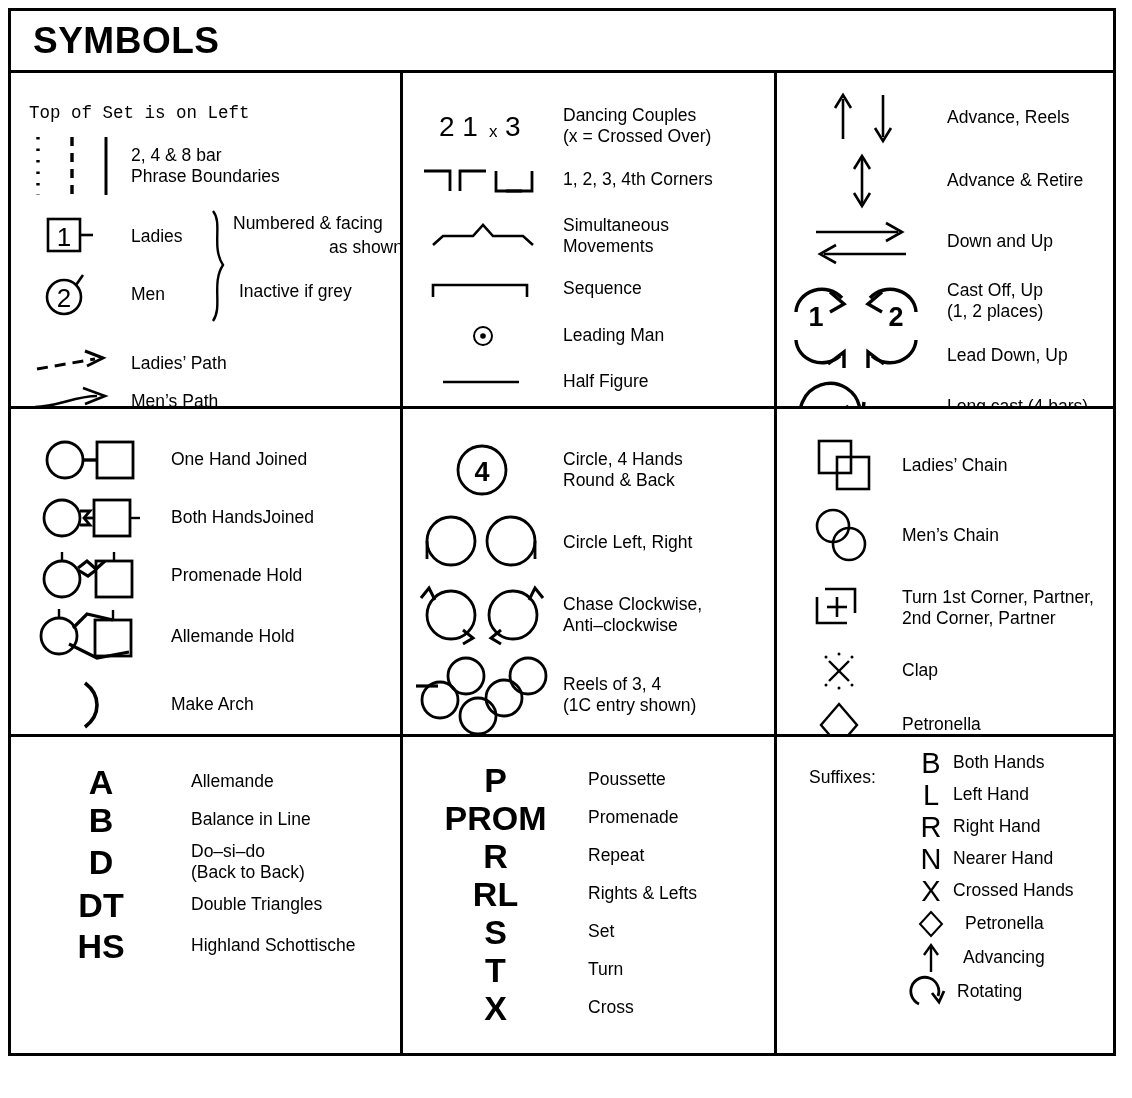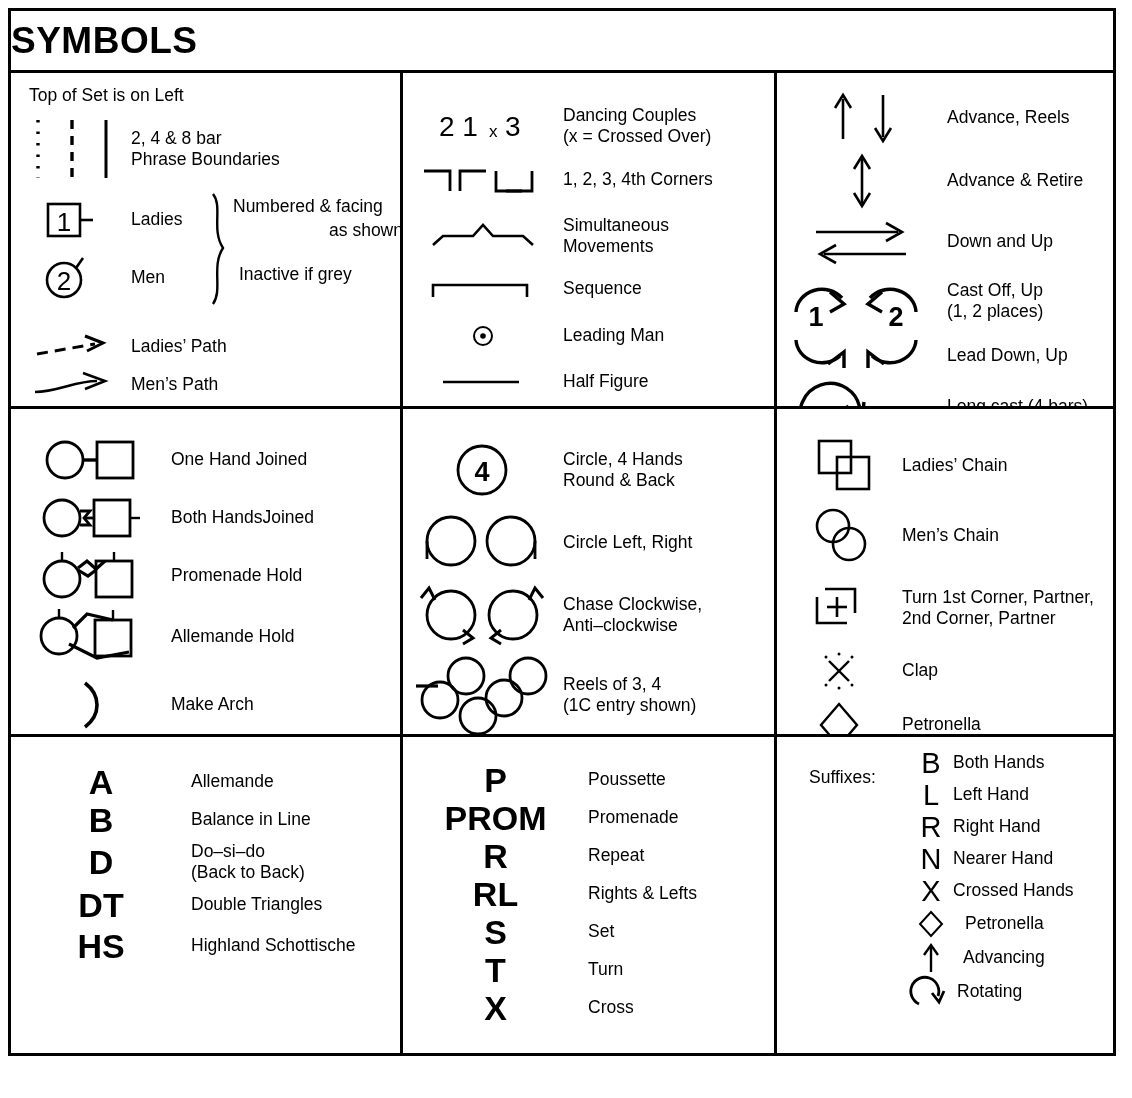--- a/index.html
+++ b/index.html
@@ -1,28 +1,28 @@
 <!DOCTYPE html>
 <html><head>
 <meta charset="utf-8">
 <style>
   html,body{margin:0;padding:0;background:#fff;}
   body{width:1132px;height:1098px;font-family:"Liberation Sans","DejaVu Sans",sans-serif;color:#000;}
   .sheet{position:absolute;left:8px;top:8px;width:1108px;height:1048px;border:3px solid #000;box-sizing:border-box;}
   .titlebar{height:62px;border-bottom:3px solid #000;box-sizing:border-box;display:flex;align-items:center;}
-  .title{font-size:37px;font-weight:bold;letter-spacing:.5px;}
+  .title{font-size:37px;font-weight:bold;letter-spacing:.5px;padding-left:22px;}
   .grid{display:grid;grid-template-columns:392px 374px 1fr;grid-template-rows:336px 328px 1fr;height:983px;}
   .cell{border-right:3px solid #000;border-bottom:3px solid #000;box-sizing:border-box;position:relative;overflow:hidden;}
   .cell.c3{border-right:none;}
   .cell.r3{border-bottom:none;}
   .rows{display:flex;flex-direction:column;}
   .row{display:flex;align-items:center;}
-  .sym{flex:0 0 auto;display:flex;align-items:center;justify-content:center;}
+  .sym{flex:0 0 auto;display:flex;justify-content:center;}
   .lbl{font-size:17.5px;line-height:1.22;white-space:pre-line;}
-  .note{font-size:17.5px;padding:12px 0 0 18px;}
+  .note{font-size:17.5px;padding:30px 0 0 18px;font-family:Liberation Mono, monospace;}
   svg{display:block;overflow:visible;}
   .bigletter{font-size:34px;font-weight:bold;text-align:center;line-height:1;}
   .sfx{font-size:29px;text-align:center;line-height:1;font-weight:400;}
 </style>
 </head>
 <body>
 
 <div class="sheet">
 
   <div class="titlebar">

